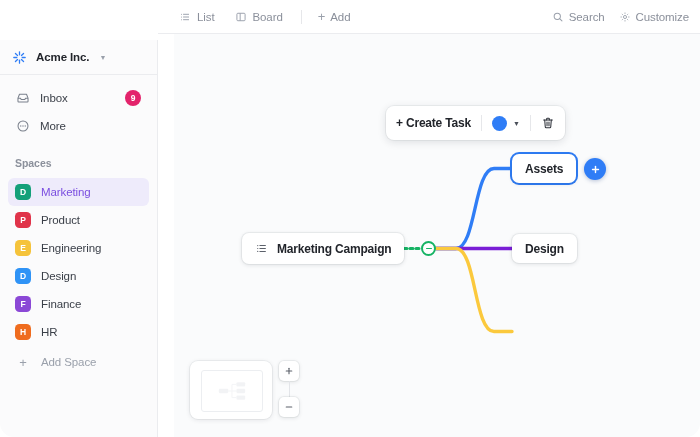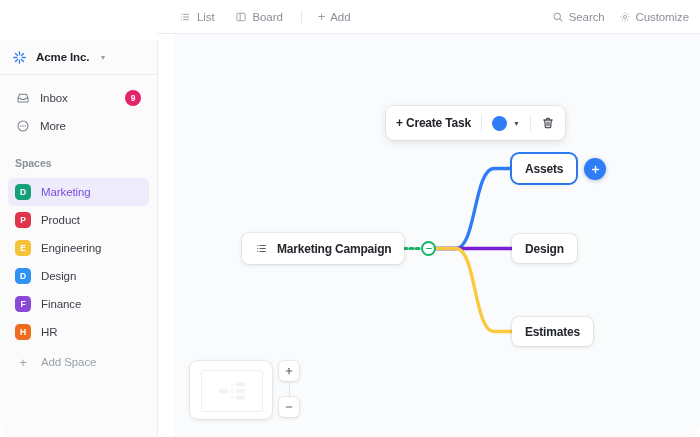--- a/index.html
+++ b/index.html
@@ -343,23 +343,20 @@
       <svg width="11" height="11" viewBox="0 0 20 20" stroke="#fff" stroke-width="2.6" stroke-linecap="round">
         <line x1="10" y1="4.6" x2="10" y2="15.4"></line>
           <line x1="4.6" y1="10" x2="15.4" y2="10"></line>
       </svg>
     </div>
 
     <div class="node node-design">
       <span class="node-label">Design</span>
     </div>
 
-    <div class="node node-estimates">
-      <span class="node-label">Estimates</span>
-    </div>
 
     <div class="minimap">
       <div class="mm-view">
         <svg class="mm-glyph" width="30" height="22" viewBox="0 0 40 30">
           <rect x="2" y="12" width="13" height="6" rx="1.5" fill="#e7e9ed"></rect>
           <rect x="26" y="3" width="12" height="6" rx="1.5" fill="#e7e9ed"></rect>
           <rect x="26" y="12" width="12" height="6" rx="1.5" fill="#e7e9ed"></rect>
           <rect x="26" y="21" width="12" height="6" rx="1.5" fill="#e7e9ed"></rect>
           <path d="M15 15h5M20 15V6h6M20 15h6M20 15v9h6" fill="none" stroke="#e7e9ed" stroke-width="1.3"></path>
         </svg>

